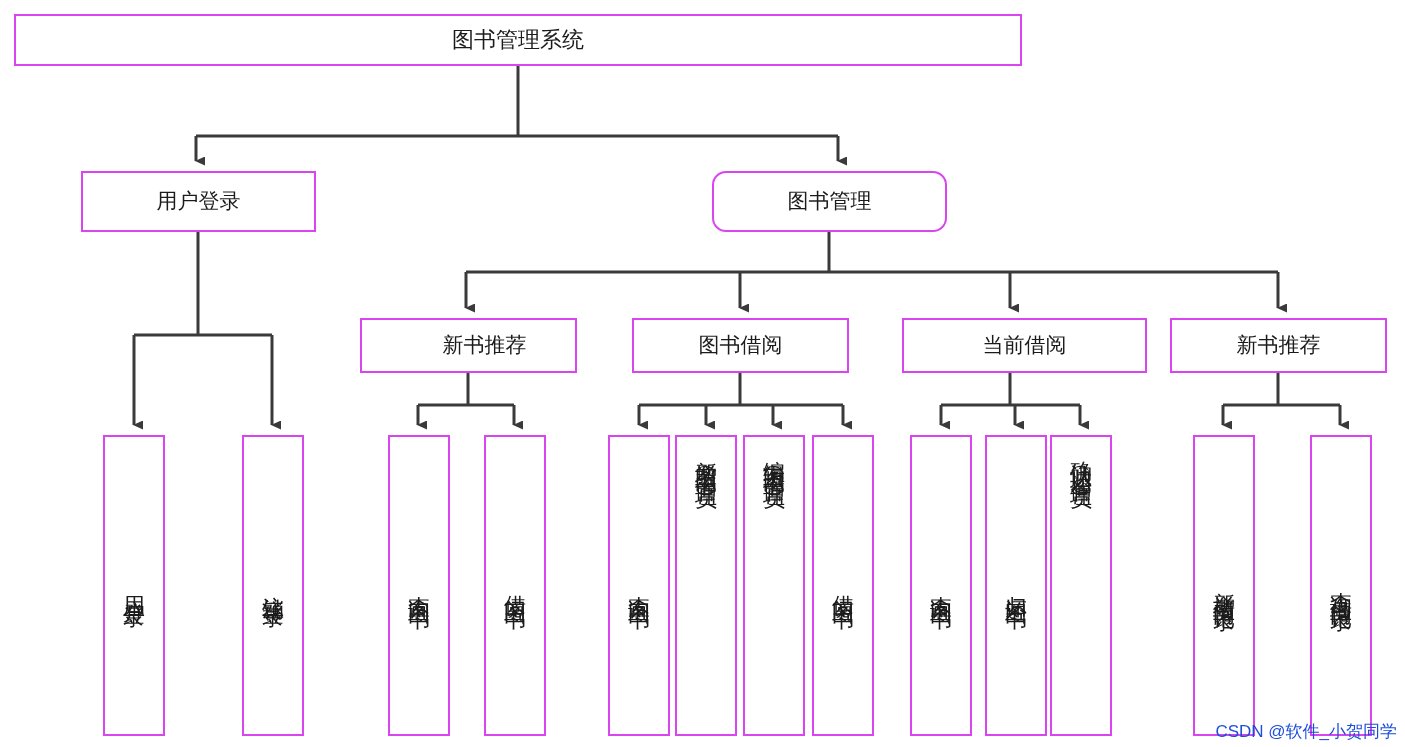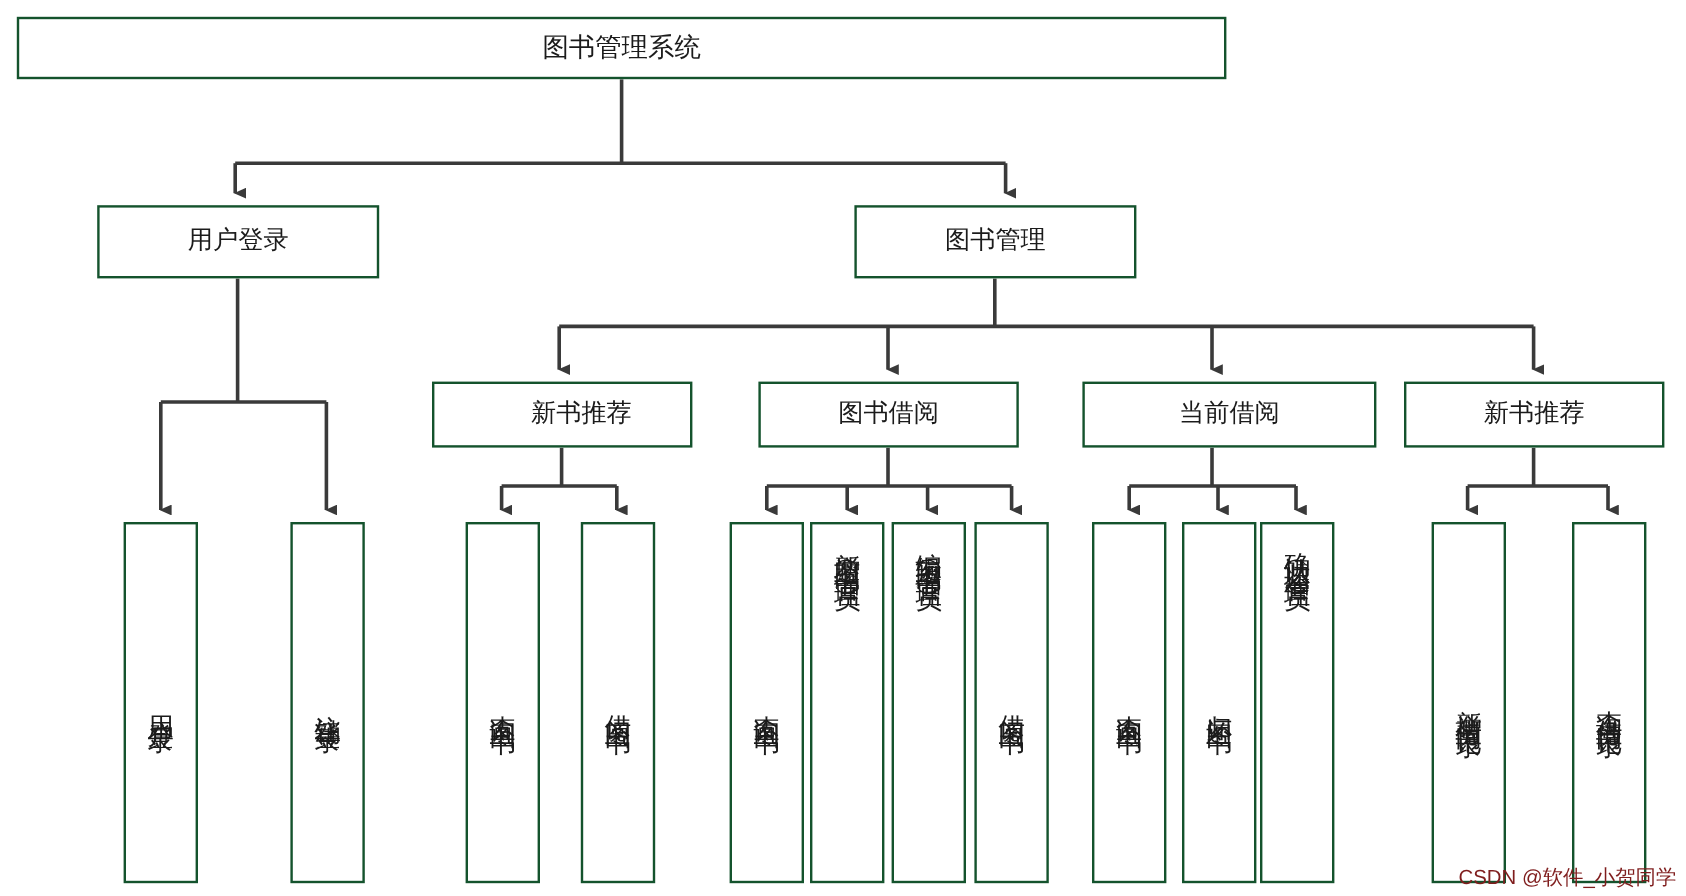--- a/index.html
+++ b/index.html
@@ -22,21 +22,21 @@
     left: 0;
     top: 0;
     width: 1405px;
     height: 747px;
     pointer-events: none;
   }
   .node {
     position: absolute;
     box-sizing: border-box;
     background: #ffffff;
-    border: 2px solid #14532d;
+    border: 2px solid #d946ef;
     display: flex;
     align-items: center;
     justify-content: center;
   }
   .node .lbl {
     color: #1b1b1b;
     text-align: center;
     line-height: 1.18;
     white-space: nowrap;
   }
@@ -62,21 +62,21 @@
   }
   .node.vert.centered {
     align-items: center;
     padding-top: 0;
   }
   .watermark {
     position: absolute;
     right: 8px;
     bottom: 4px;
     font-size: 17px;
-    color: #7f1d1d;
+    color: #1d4ed8;
     white-space: nowrap;
     user-select: none;
   }
 </style>
 </head>
 <body>
 
 <div id="canvas">
 
   <svg id="wires" viewBox="0 0 1405 747">
@@ -129,21 +129,21 @@
     </g>
   </svg>
 
   <div class="node root horiz" style="left:14px; top:14px; width:1008px; height:52px;">
     <span class="lbl">图书管理系统</span>
   </div>
 
   <div class="node horiz" style="left:81px; top:171px; width:235px; height:61px;">
     <span class="lbl">用户登录</span>
   </div>
-  <div class="node horiz" style="left:712px; top:171px; width:235px; height:61px;">
+  <div class="node horiz" style="left:712px; top:171px; width:235px; height:61px;border-radius:14px;">
     <span class="lbl">图书管理</span>
   </div>
 
   <div class="node horiz" style="left:360px; top:318px; width:217px; height:55px;padding-left:32px;">
     <span class="lbl">新书推荐</span>
   </div>
   <div class="node horiz" style="left:632px; top:318px; width:217px; height:55px;">
     <span class="lbl">图书借阅</span>
   </div>
   <div class="node horiz" style="left:902px; top:318px; width:245px; height:55px;">

